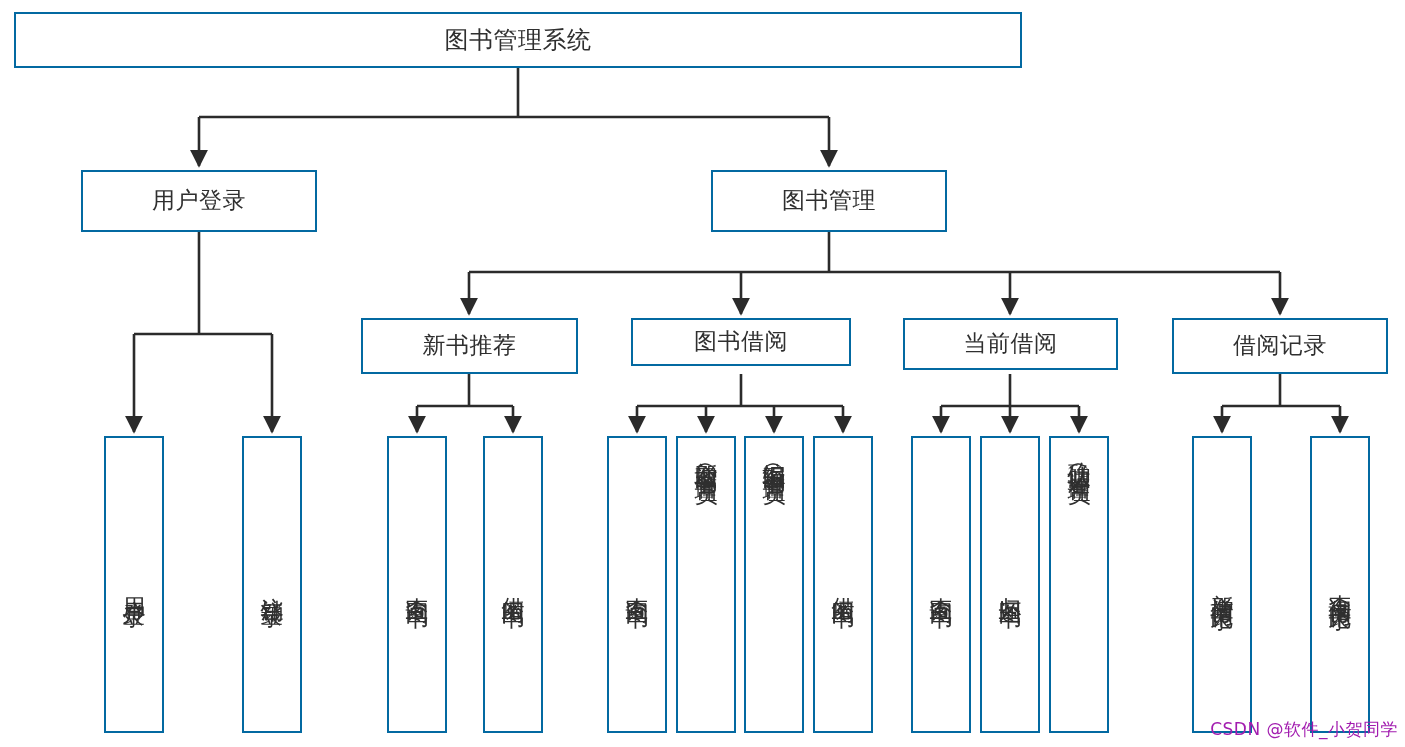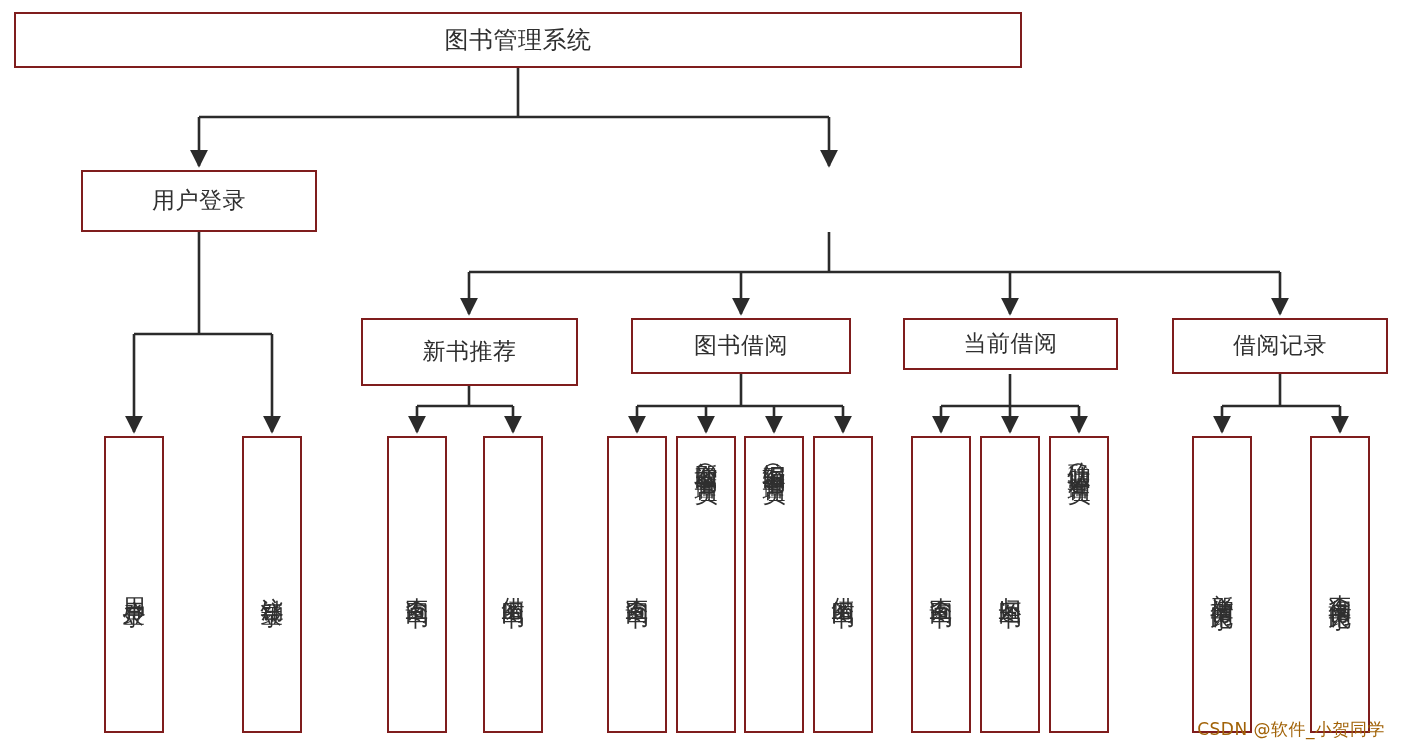--- a/index.html
+++ b/index.html
@@ -24,21 +24,21 @@
     left: 0;
     top: 0;
     width: 1405px;
     height: 747px;
     pointer-events: none;
   }
   .node {
     position: absolute;
     box-sizing: border-box;
     background: #ffffff;
-    border: 2px solid #7f1d1d;
+    border: 2px solid #0369a1;
     display: flex;
     align-items: center;
     justify-content: center;
     z-index: 2;
   }
   .node-label {
     color: #2f2f2f;
     font-size: 23px;
     line-height: 1.18;
     letter-spacing: 0.5px;
@@ -61,24 +61,24 @@
   .node.leaf .node-label {
     writing-mode: vertical-rl;
     text-orientation: upright;
     font-size: 23px;
     letter-spacing: 3px;
     line-height: 1;
     white-space: nowrap;
   }
   #watermark {
     position: absolute;
-    right: 20px;
+    right: 7px;
     bottom: 6px;
     font-size: 17px;
-    color: #a16207;
+    color: #a21caf;
     letter-spacing: 0.5px;
     white-space: nowrap;
     z-index: 5;
     user-select: none;
   }
 </style>
 </head>
 <body>
 
 <div id="diagram-root">
@@ -133,25 +133,28 @@
     </g>
   </svg>
 
   <div class="node root" style="left:14px; top:12px; width:1008px; height:56px;">
     <span class="node-label">图书管理系统</span>
   </div>
 
   <div class="node" style="left:81px; top:170px; width:236px; height:62px;">
     <span class="node-label">用户登录</span>
   </div>
-
-  <div class="node" style="left:361px; top:318px; width:217px; height:68px;">
+  <div class="node" style="left:711px; top:170px; width:236px; height:62px;">
+    <span class="node-label">图书管理</span>
+  </div>
+
+  <div class="node" style="left:361px; top:318px; width:217px; height:56px;">
     <span class="node-label">新书推荐</span>
   </div>
-  <div class="node" style="left:631px; top:318px; width:220px; height:56px;">
+  <div class="node" style="left:631px; top:318px; width:220px; height:48px;">
     <span class="node-label">图书借阅</span>
   </div>
   <div class="node" style="left:903px; top:318px; width:215px; height:52px;">
     <span class="node-label">当前借阅</span>
   </div>
   <div class="node" style="left:1172px; top:318px; width:216px; height:56px;align-items:center;">
     <span class="node-label">借阅记录</span>
   </div>
 
   <div class="node leaf centered" style="left:104px; top:436px; width:60px; height:297px;">

